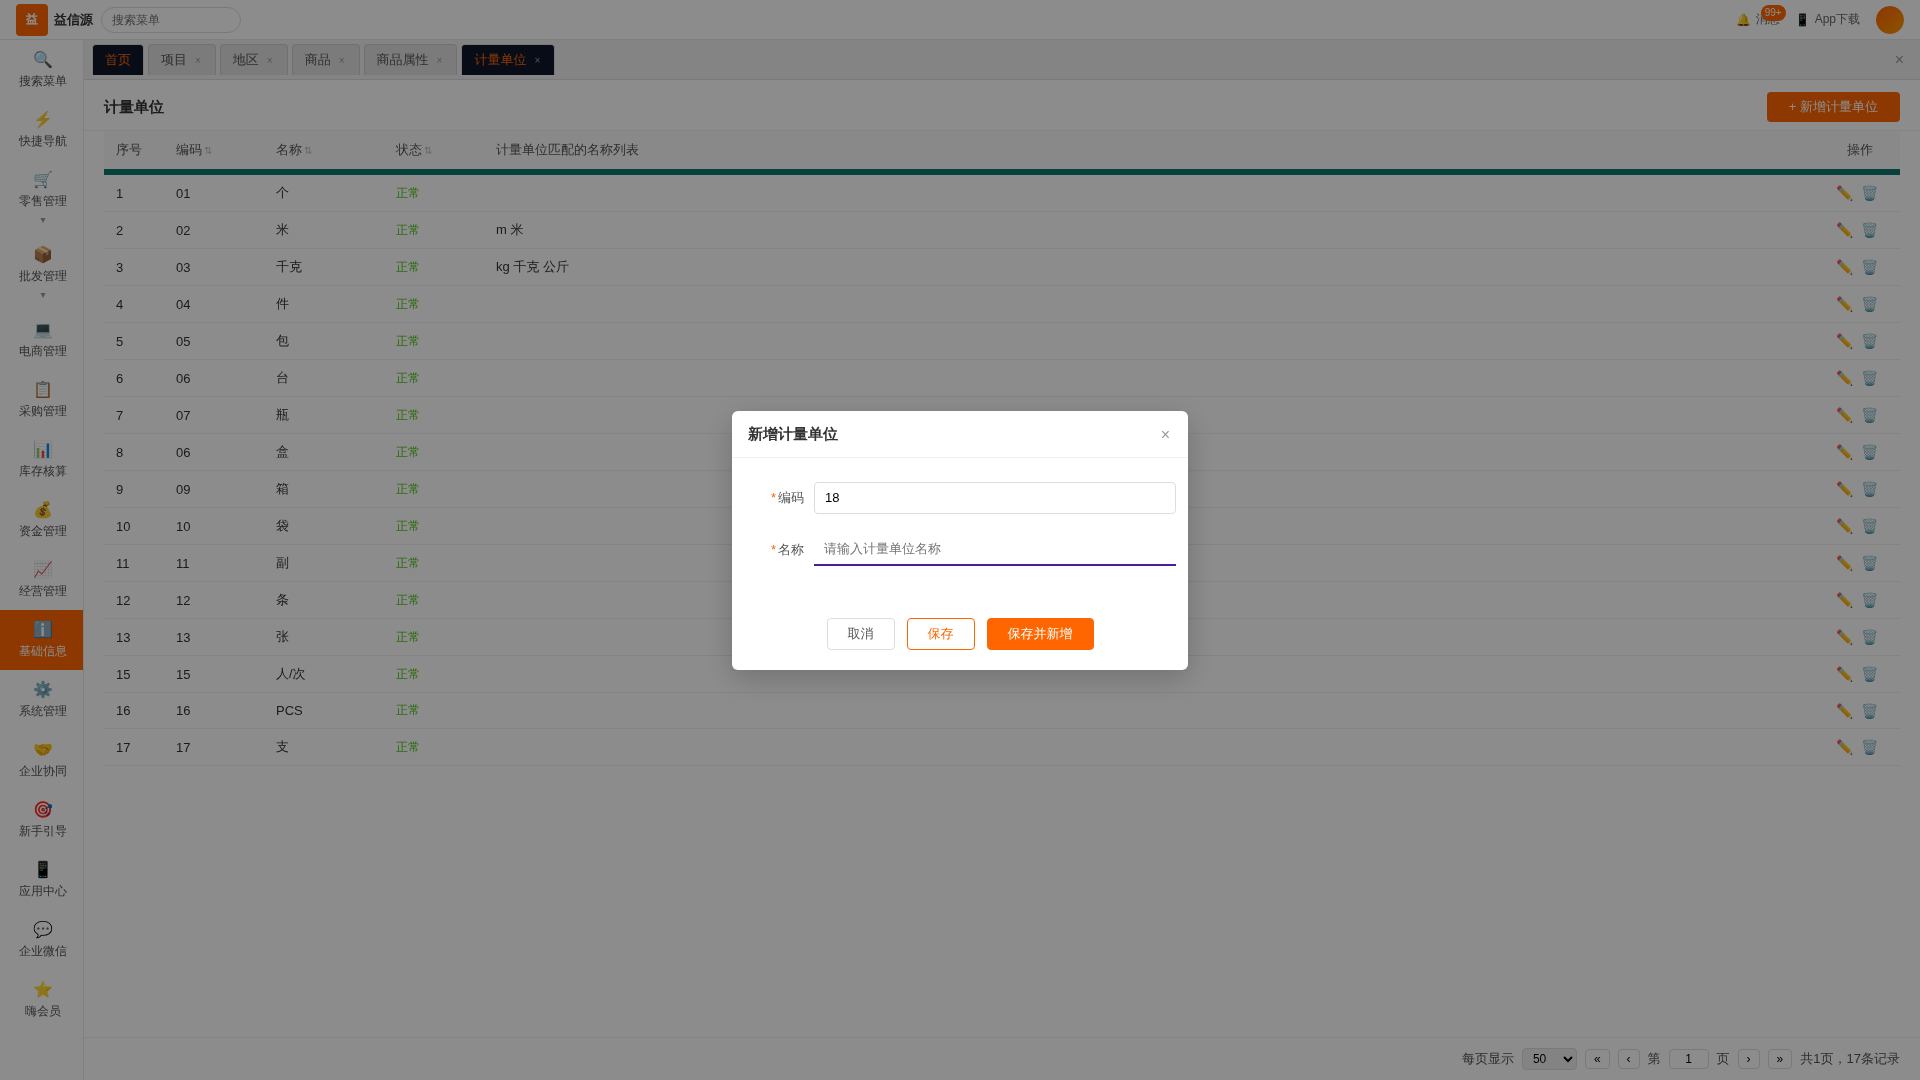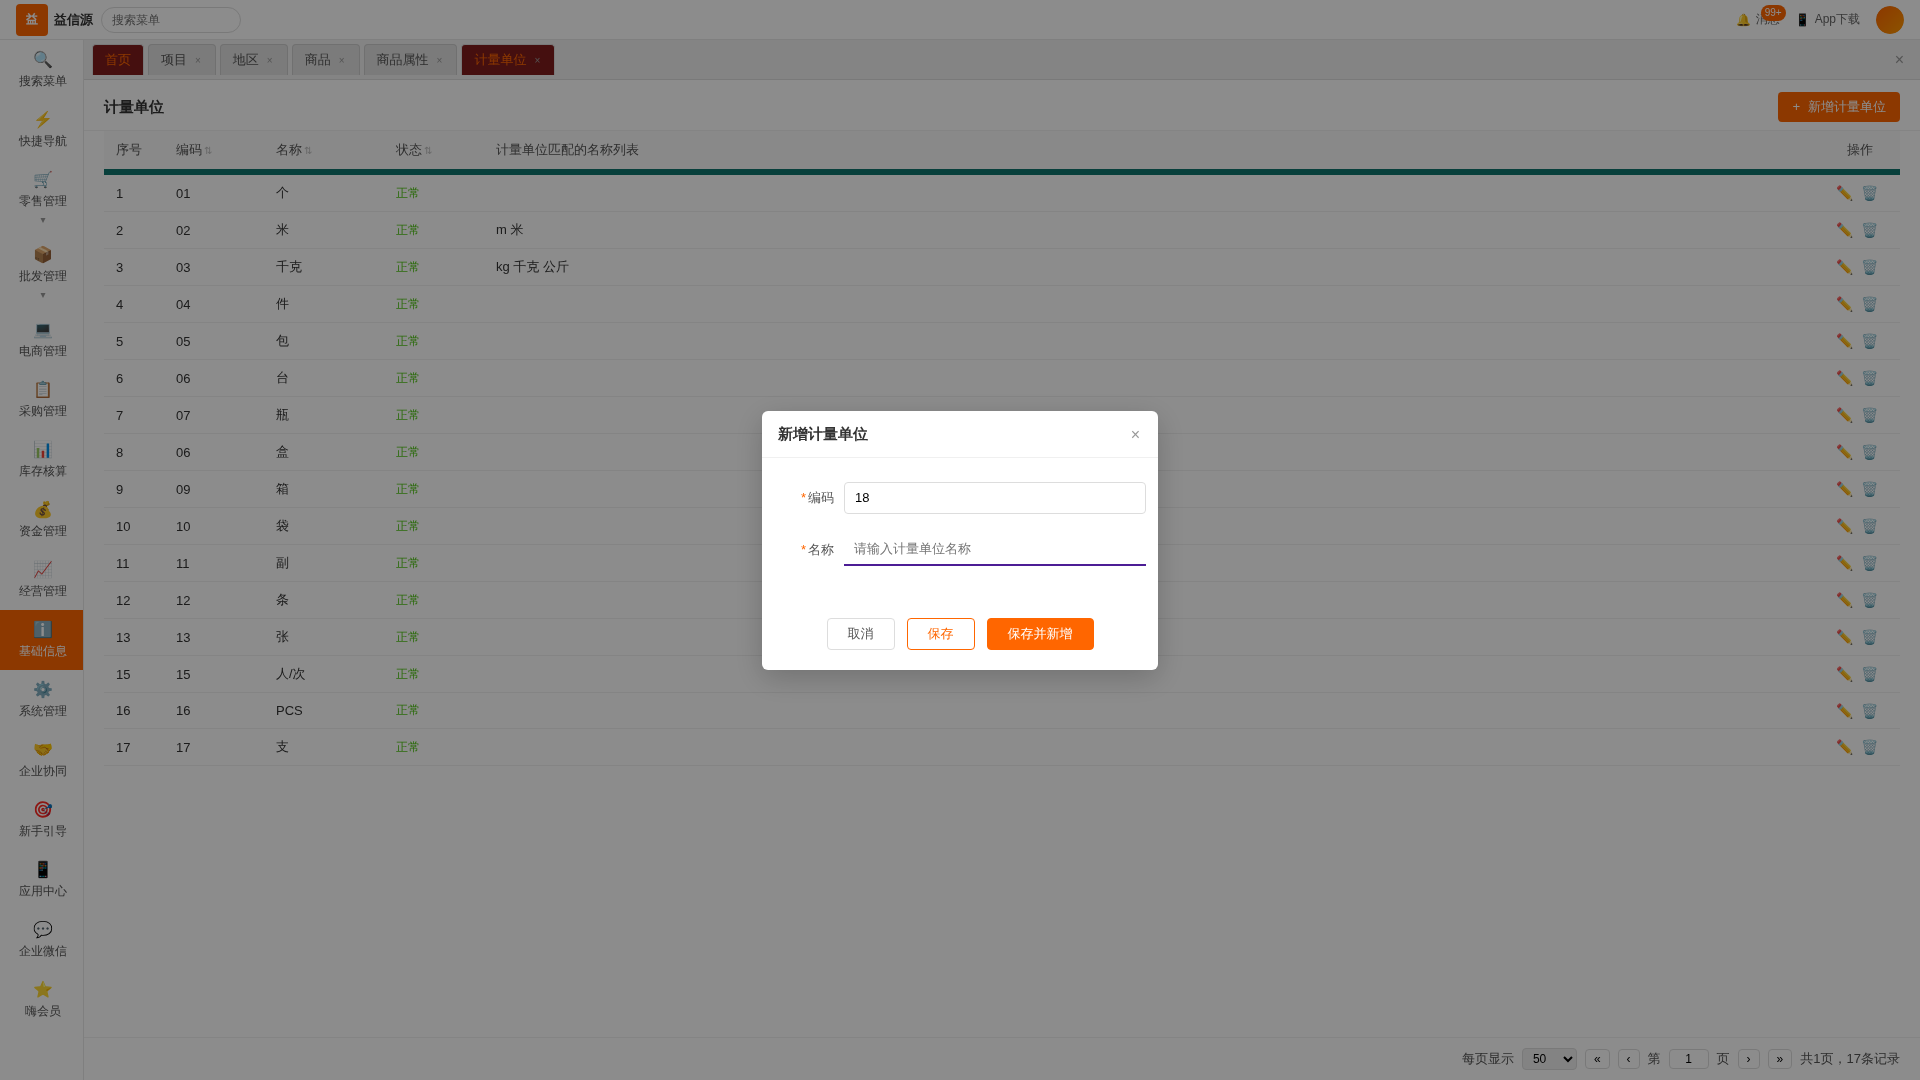--- a/index.html
+++ b/index.html
@@ -28,47 +28,47 @@
     .sidebar-item.active { background: #f60; color: #fff; border-left-color: #f60; }
     .sidebar-item .icon { font-size: 16px; }
     .sidebar-item-arrow { font-size: 10px; color: #999; }
 
     
     .content-area { flex: 1; display: flex; flex-direction: column; overflow: hidden; }
 
     
     .tab-bar { height: 40px; background: #f0f0f0; display: flex; align-items: center; padding: 0 8px; gap: 4px; border-bottom: 1px solid #ddd; flex-shrink: 0; }
     .tab { display: flex; align-items: center; gap: 6px; padding: 6px 12px; border-radius: 4px 4px 0 0; font-size: 13px; cursor: pointer; background: #e0e0e0; color: #555; border: 1px solid #ccc; border-bottom: none; }
-    .tab.active { background: #7f1d1d; color: #f60; border-color: #ddd; }
+    .tab.active { background: #0f172a; color: #f60; border-color: #ddd; }
     .tab-close { font-size: 10px; color: #999; cursor: pointer; padding: 1px 2px; border-radius: 2px; }
 
     
     .page-header { padding: 12px 20px 8px; display: flex; justify-content: space-between; align-items: center; background: #fff; border-bottom: 1px solid #f0f0f0; flex-shrink: 0; }
     .page-title { font-size: 15px; font-weight: bold; color: #333; }
-    .add-btn { background: #f60; color: #fff; border: none; padding: 6px 14px; border-radius: 4px; font-size: 13px; cursor: pointer; font-family: Liberation Mono, monospace; }
+    .add-btn { background: #f60; color: #fff; border: none; padding: 6px 22px; border-radius: 4px; font-size: 13px; cursor: pointer; }
 
     
     .table-wrap { flex: 1; overflow-y: auto; padding: 0 20px; background: #fff; }
     table { width: 100%; border-collapse: collapse; font-size: 13px; }
     th { background: #fafafa; font-weight: 500; padding: 10px 12px; text-align: left; border-bottom: 6px solid #0f766e; color: #555; white-space: nowrap; }
     td { padding: 9px 12px; border-bottom: 1px solid #f0f0f0; color: #333; }
     .status-normal { color: #52c41a; font-size: 12px; }
     .op-icon { color: #aaa; cursor: pointer; font-size: 14px; margin-right: 4px; }
 
     
     .pagination { display: flex; align-items: center; justify-content: flex-end; padding: 10px 20px; background: #fff; border-top: 1px solid #f0f0f0; font-size: 13px; color: #555; gap: 8px; flex-shrink: 0; }
     .page-select { border: 1px solid #ddd; border-radius: 4px; padding: 2px 6px; font-size: 12px; }
     .page-nav { border: 1px solid #ddd; border-radius: 4px; padding: 2px 8px; cursor: pointer; background: #fff; font-size: 12px; }
     .page-input { width: 40px; border: 1px solid #ddd; border-radius: 4px; padding: 2px 6px; text-align: center; font-size: 12px; }
 
     
     .overlay { position: fixed; top: 0; left: 0; width: 1920px; height: 1080px; background: rgba(0,0,0,0.45); z-index: 100; display: flex; align-items: center; justify-content: center; }
 
     
-    .dialog { background: #fff; border-radius: 6px; width: 396px; box-shadow: 0 8px 30px rgba(0,0,0,0.2); overflow: hidden; }
+    .dialog { background: #fff; border-radius: 6px; width: 456px; box-shadow: 0 8px 30px rgba(0,0,0,0.2); overflow: hidden; }
     .dialog-header { display: flex; align-items: center; justify-content: space-between; padding: 14px 16px 12px; border-bottom: 1px solid #f0f0f0; }
     .dialog-title { font-size: 15px; font-weight: bold; color: #333; }
     .dialog-close { cursor: pointer; color: #999; font-size: 16px; line-height: 1; padding: 2px; }
     .dialog-body { padding: 24px 12px 20px; }
     .form-row { display: flex; align-items: center; margin-bottom: 20px; }
     .form-label { width: 60px; text-align: right; margin-right: 10px; font-size: 13px; color: #555; }
     .form-label .required { color: #f60; margin-right: 2px; }
     .form-input { flex: 1; height: 32px; border: 1px solid #ddd; border-radius: 4px; padding: 0 10px; font-size: 13px; outline: none; }
     .form-input.name-input { border-top: none; border-left: none; border-right: none; border-radius: 0; border-bottom: 2px solid #4c1d95; }
     .dialog-footer { display: flex; align-items: center; justify-content: center; gap: 12px; padding: 12px 20px 20px; }

